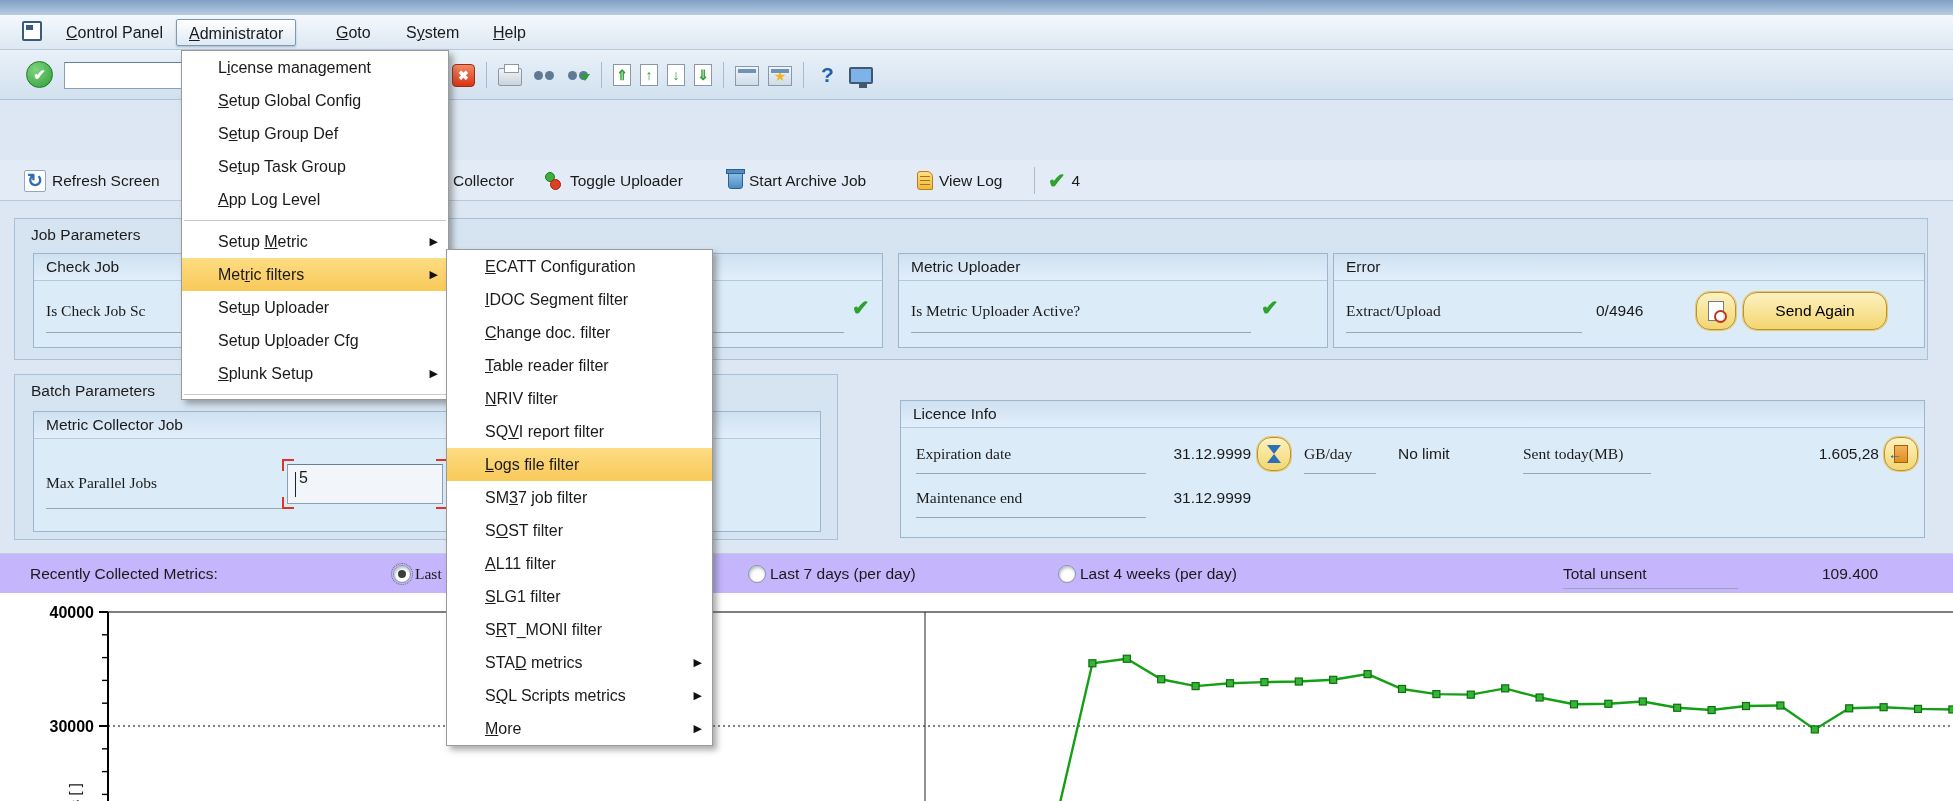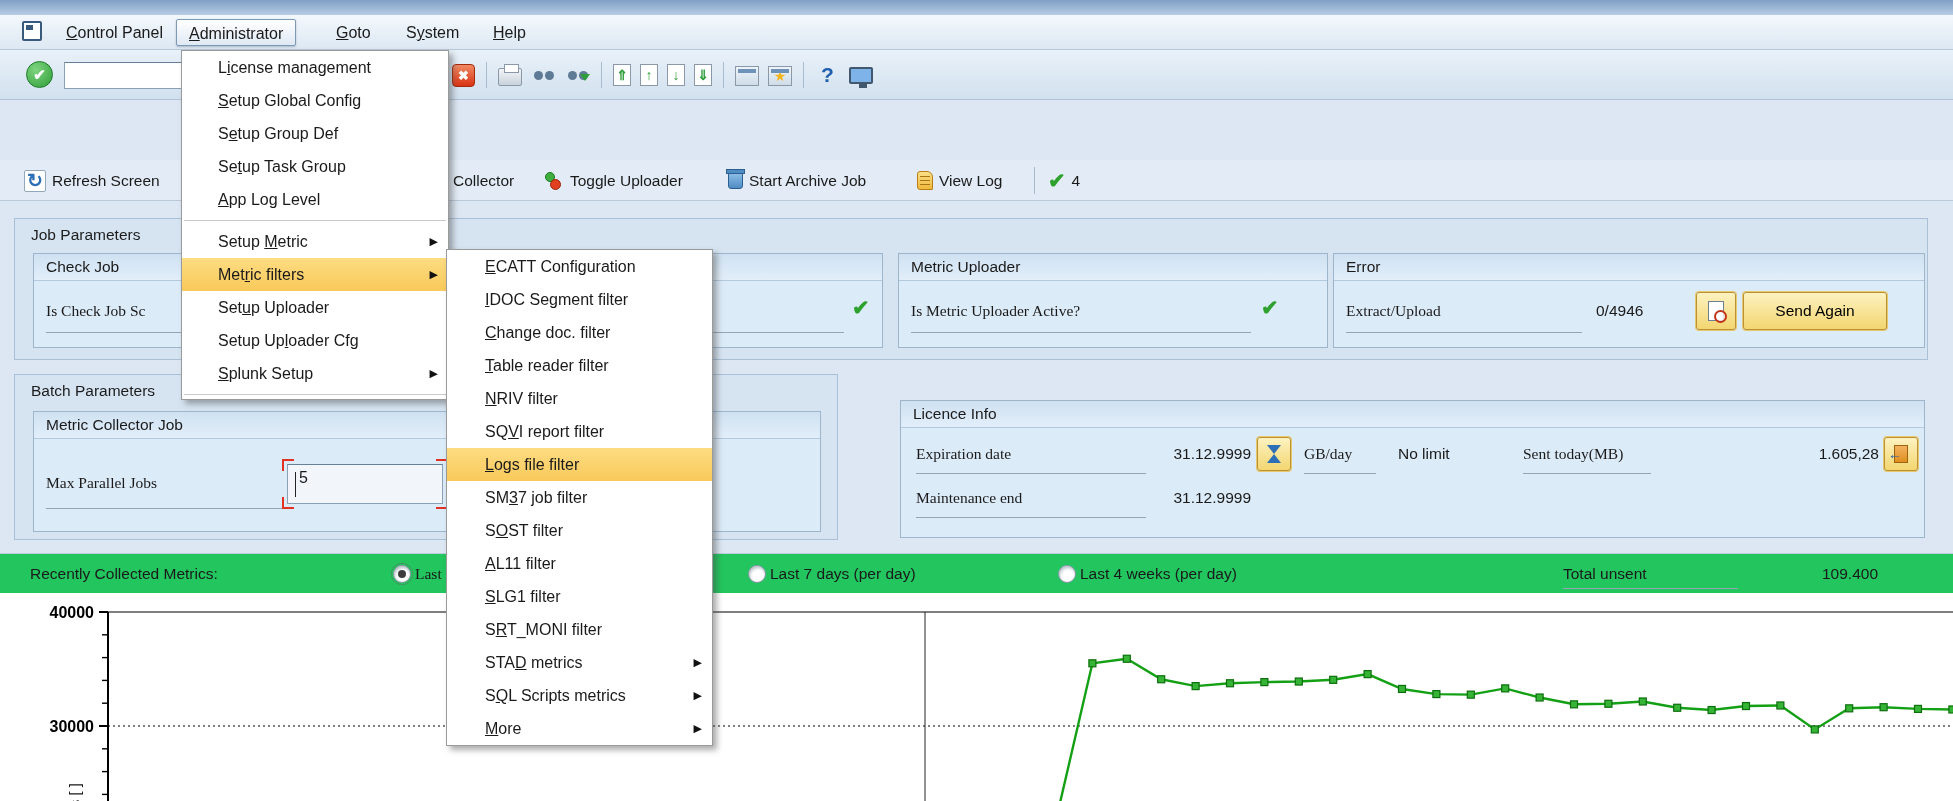--- a/index.html
+++ b/index.html
@@ -55,41 +55,41 @@
 
   
   .grp{position:absolute;background:#d6e4f2;border:1px solid #a9c0d6;}
   .grplabel{position:absolute;left:16px;top:7px;font-size:15.5px;color:#1c1c1c;}
   .sbox{position:absolute;background:#dcebf8;border:1px solid #9db6cc;}
   .sbox .hd{height:27px;background:linear-gradient(#cfe1f1,#e2eefa);border-bottom:1px solid #b3c9dd;padding:4px 12px;font-size:15.5px;}
   .fldtext{position:absolute;font-size:15.5px;white-space:nowrap;font-family:Liberation Serif, serif;}
   .fline{position:absolute;height:1px;background:#98a6b4;}
   .val{position:absolute;font-size:15.5px;white-space:nowrap;}
 
-  .ybtn{position:absolute;background:linear-gradient(#fdf2c0,#f3d671);border:1px solid #bb9133;border-radius:3px;box-shadow:0 0 0 1px #e7c96d;display:flex;align-items:center;justify-content:center;font-size:15.5px;cursor:default;}
+  .ybtn{position:absolute;background:linear-gradient(#fdf2c0,#f3d671);border:1px solid #bb9133;border-radius:14px;box-shadow:0 0 0 1px #e7c96d;display:flex;align-items:center;justify-content:center;font-size:15.5px;cursor:default;}
   .i-docmag{width:16px;height:20px;background:#fff;border:1px solid #6d7f92;position:relative;}
   .i-docmag::after{content:"";position:absolute;right:-4px;bottom:-3px;width:9px;height:9px;border-radius:50%;border:2px solid #c23418;background:#ffffffcc;}
   .i-hour{width:14px;height:18px;position:relative;}
   .i-hour::before{content:"";position:absolute;left:0;top:0;border-left:7px solid transparent;border-right:7px solid transparent;border-top:9px solid #2d6fb7;}
   .i-hour::after{content:"";position:absolute;left:0;bottom:0;border-left:7px solid transparent;border-right:7px solid transparent;border-bottom:9px solid #2d6fb7;}
   .i-exit{width:14px;height:18px;background:linear-gradient(#f2b25e,#df8f1f);border:1px solid #9c6210;position:relative;}
   .i-exit::after{content:"←";position:absolute;left:-7px;top:0px;color:#1f5fae;font-weight:bold;font-size:14px;}
 
   
   .inwrap{position:absolute;}
   .sapinput{width:100%;height:100%;background:#f2f6fb;border:1px solid #8aa0b4;border-top-color:#67809a;font-size:16px;padding:4px 8px;position:relative;}
   .caret{position:absolute;left:7px;top:7px;width:1px;height:25px;background:#222;}
   .cb{position:absolute;width:12px;height:12px;border:2px solid #e03227;}
   .cb.tl{left:-5px;top:-5px;border-right:none;border-bottom:none;}
   .cb.tr{right:-5px;top:-5px;border-left:none;border-bottom:none;}
   .cb.bl{left:-5px;bottom:-5px;border-right:none;border-top:none;}
   .cb.br{right:-5px;bottom:-5px;border-left:none;border-top:none;}
 
   
-  .metricsbar{position:absolute;left:0;top:553px;width:100%;height:42px;background:#22c55e;border-top:1px solid #bccddd;border-bottom:1px solid #bccddd;}
+  .metricsbar{position:absolute;left:0;top:553px;width:100%;height:42px;background:#c4b5fd;border-top:1px solid #bccddd;border-bottom:1px solid #bccddd;}
   .radio{position:absolute;top:11px;width:18px;height:18px;border-radius:50%;border:1px solid #8494a6;background:#fff;box-shadow:inset 1px 2px 3px rgba(60,80,100,.35);}
   .radio.sel::after{content:"";position:absolute;left:4px;top:4px;width:8px;height:8px;border-radius:50%;background:#3c3c3c;}
   .radio.sel{outline:1px dotted #666;outline-offset:1px;}
   .rlabel{position:absolute;top:11px;font-size:15.5px;white-space:nowrap;}
 
   
   #chartsvg{position:absolute;left:0;top:593px;}
 
   
   .menu{position:absolute;background:#fff;border:1px solid #9a9a9a;box-shadow:4px 4px 6px rgba(70,70,70,.45);z-index:50;}

